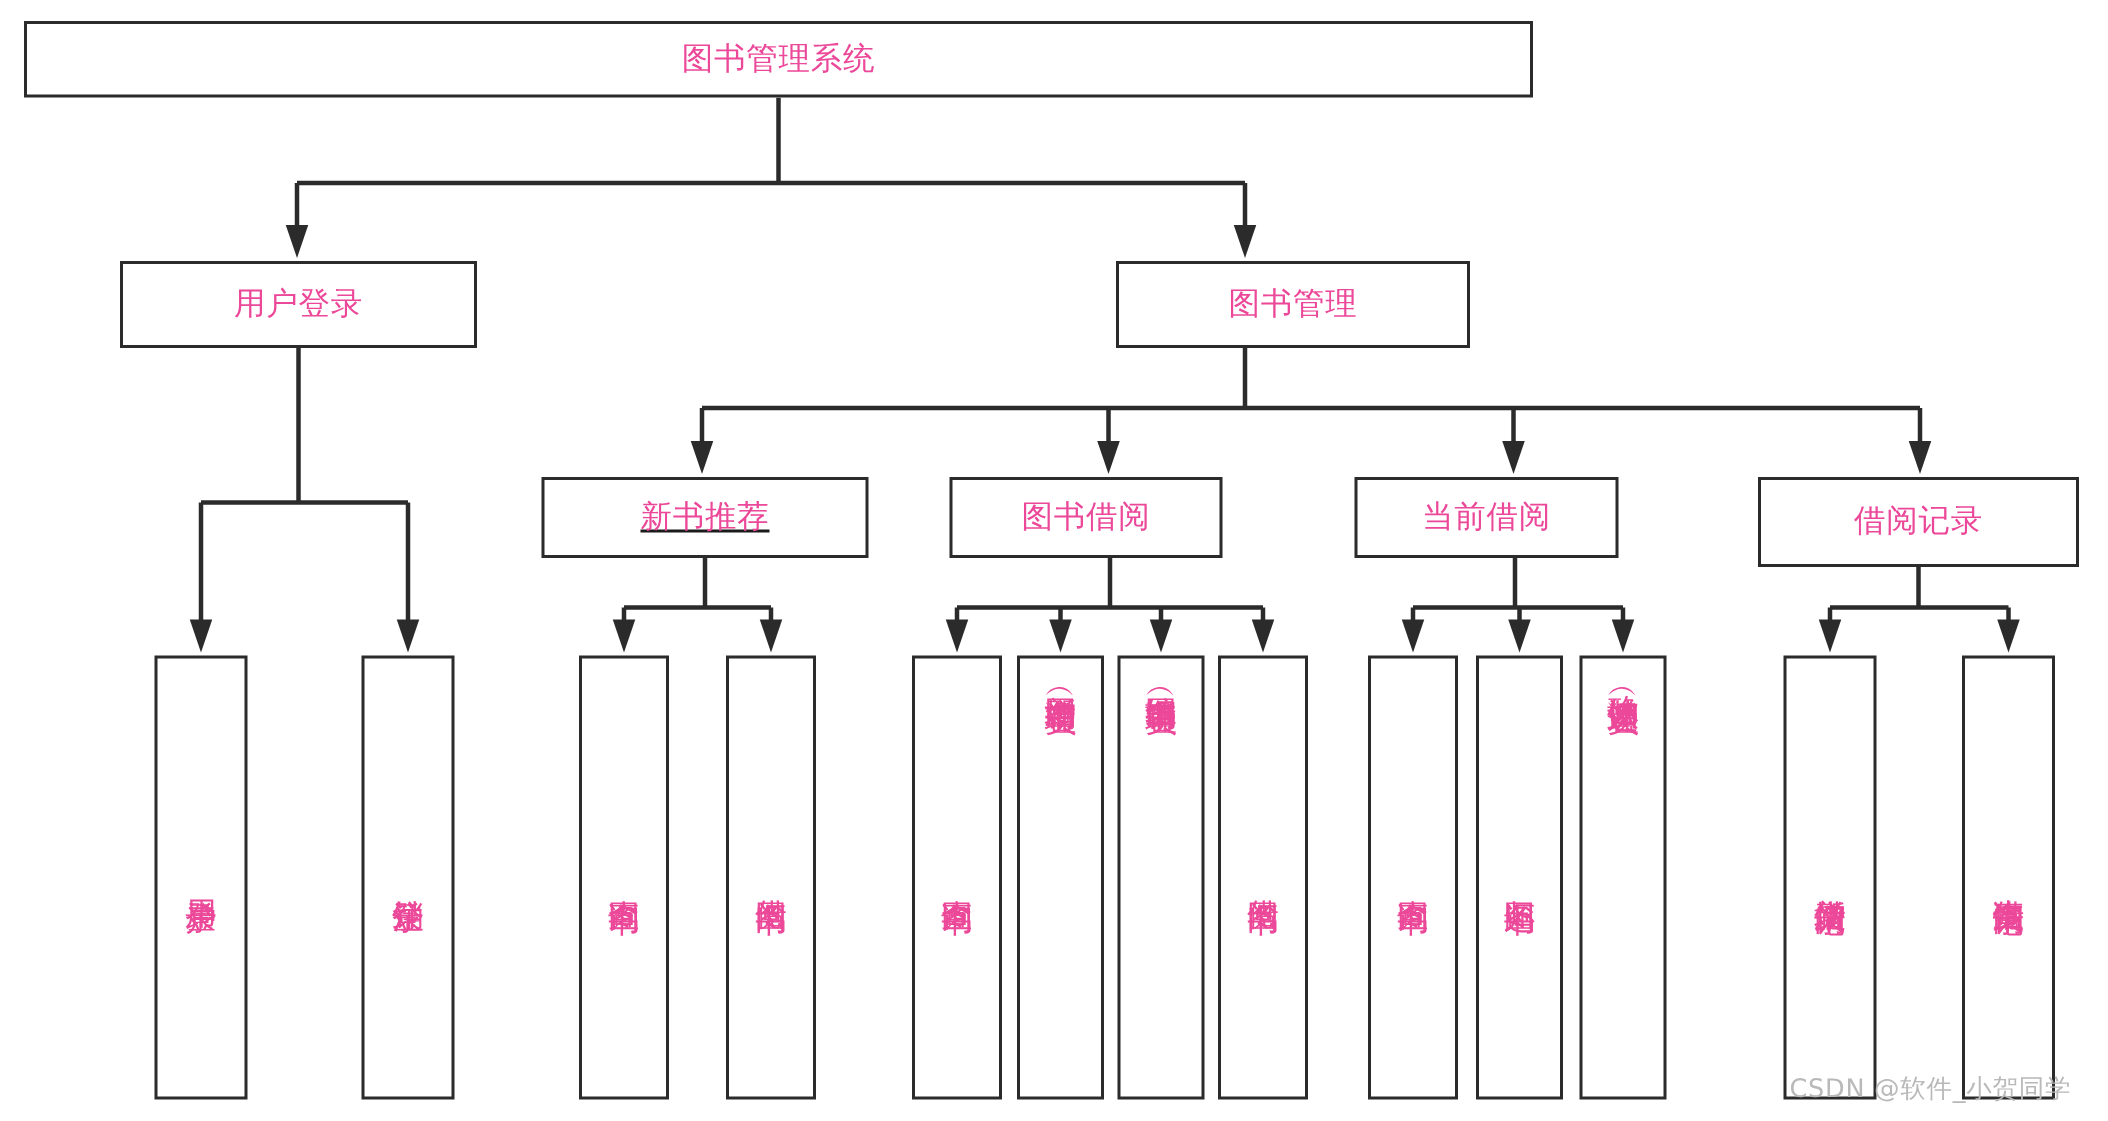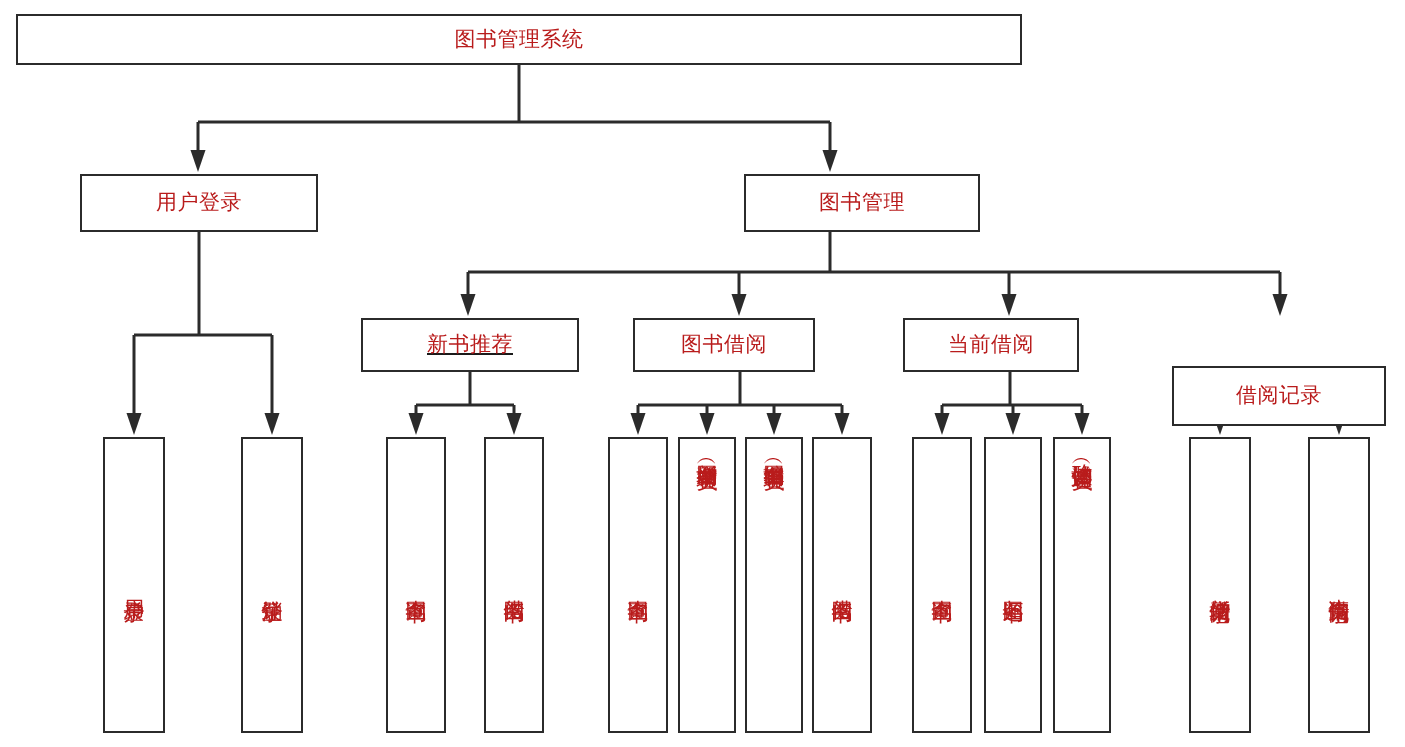--- a/index.html
+++ b/index.html
@@ -32,21 +32,21 @@
     display: flex;
     align-items: center;
     justify-content: center;
     color: #1a1a1a;
   }
   .node-label {
     display: block;
     text-align: right;
     line-height: 1.02;
     letter-spacing: 0.5px;
-    color: #b91c1c;
+    color: #ec4899;
     white-space: pre-line;
   }
   .node-box.horizontal .node-label {
     writing-mode: horizontal-tb;
     font-size: 21px;
   }
   .node-box.vertical {
     align-items: flex-start;
     justify-content: center;
     padding-top: 8px;
@@ -144,21 +144,21 @@
       </div>
       <div class="node-box horizontal" style="left: 361px; top: 318px; width: 218px; height: 54px; text-decoration: underline;">
         <span class="node-label">新书推荐</span>
       </div>
       <div class="node-box horizontal" style="left: 633px; top: 318px; width: 182px; height: 54px;">
         <span class="node-label">图书借阅</span>
       </div>
       <div class="node-box horizontal" style="left: 903px; top: 318px; width: 176px; height: 54px;">
         <span class="node-label">当前借阅</span>
       </div>
-      <div class="node-box horizontal" style="left: 1172px; top: 318px; width: 214px; height: 60px; margin-top: 48px;">
+      <div class="node-box horizontal" style="left: 1172px; top: 318px; width: 214px; height: 60px;">
         <span class="node-label">借阅记录</span>
       </div>
       <div class="node-box vertical centered" style="left: 103px; top: 437px; width: 62px; height: 296px;">
         <span class="node-label">用户登录</span>
       </div>
       <div class="node-box vertical centered" style="left: 241px; top: 437px; width: 62px; height: 296px;">
         <span class="node-label">注销登录</span>
       </div>
       <div class="node-box vertical centered" style="left: 386px; top: 437px; width: 60px; height: 296px;">
         <span class="node-label">查询图书</span>
@@ -188,13 +188,14 @@
         <span class="node-label">确认归还（管理员）</span>
       </div>
       <div class="node-box vertical centered" style="left: 1189px; top: 437px; width: 62px; height: 296px;">
         <span class="node-label">新增借阅记录</span>
       </div>
       <div class="node-box vertical centered" style="left: 1308px; top: 437px; width: 62px; height: 296px;">
         <span class="node-label">查询借阅记录</span>
       </div>
     </div>
 
+  <div class="watermark" style="left: 1193px; top: 714px;">CSDN @软件_小贺同学</div>
 </div>
 
 </body></html>

